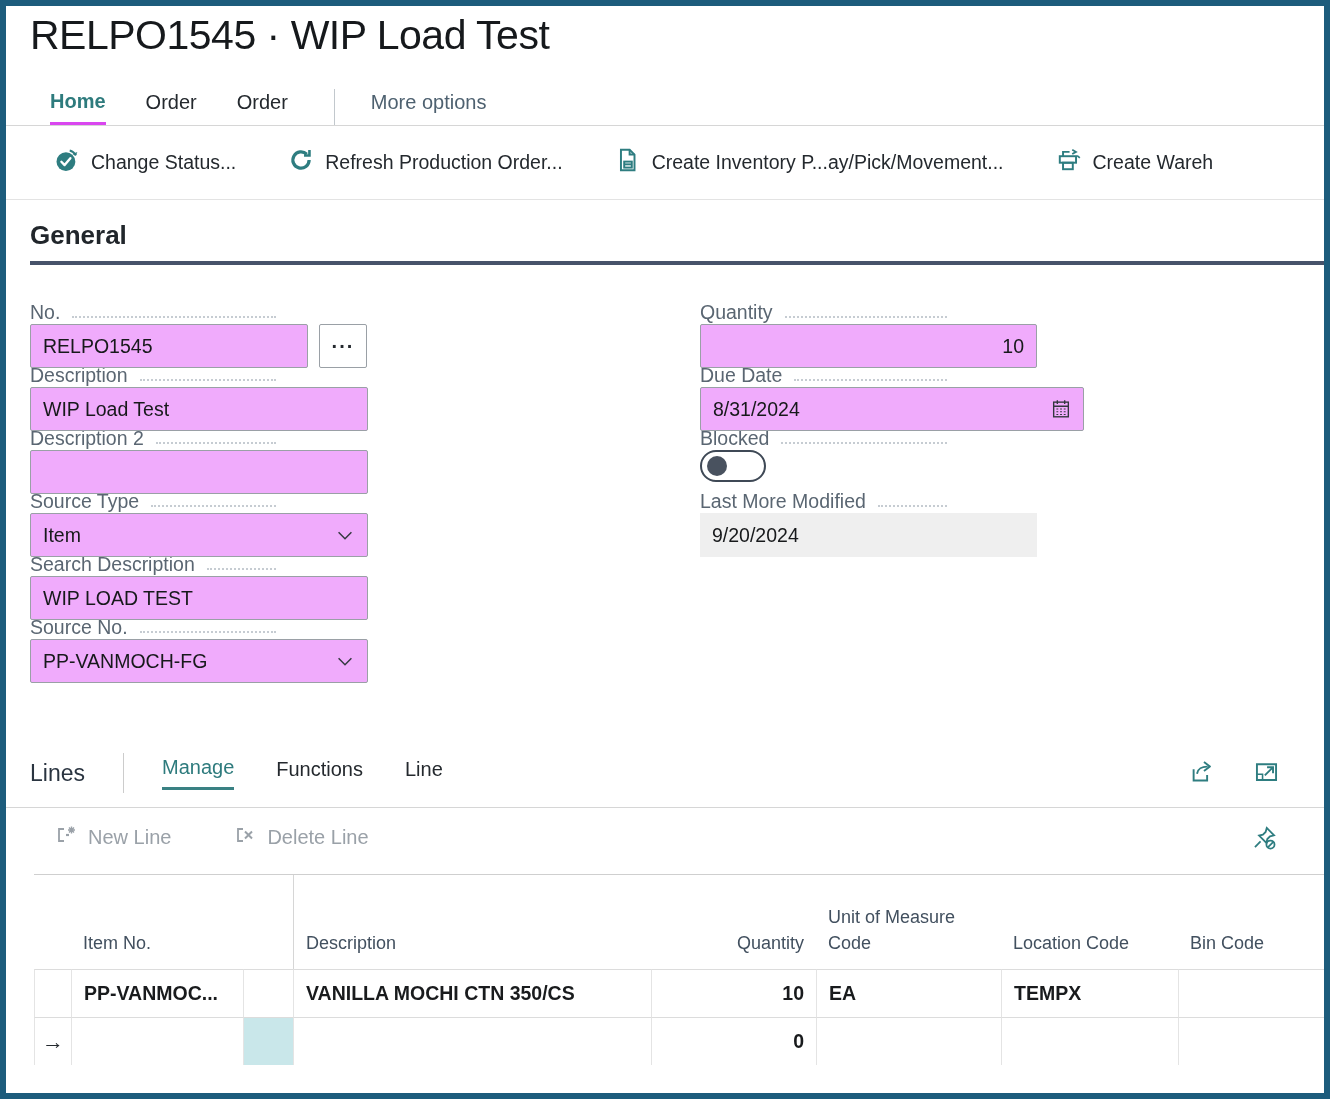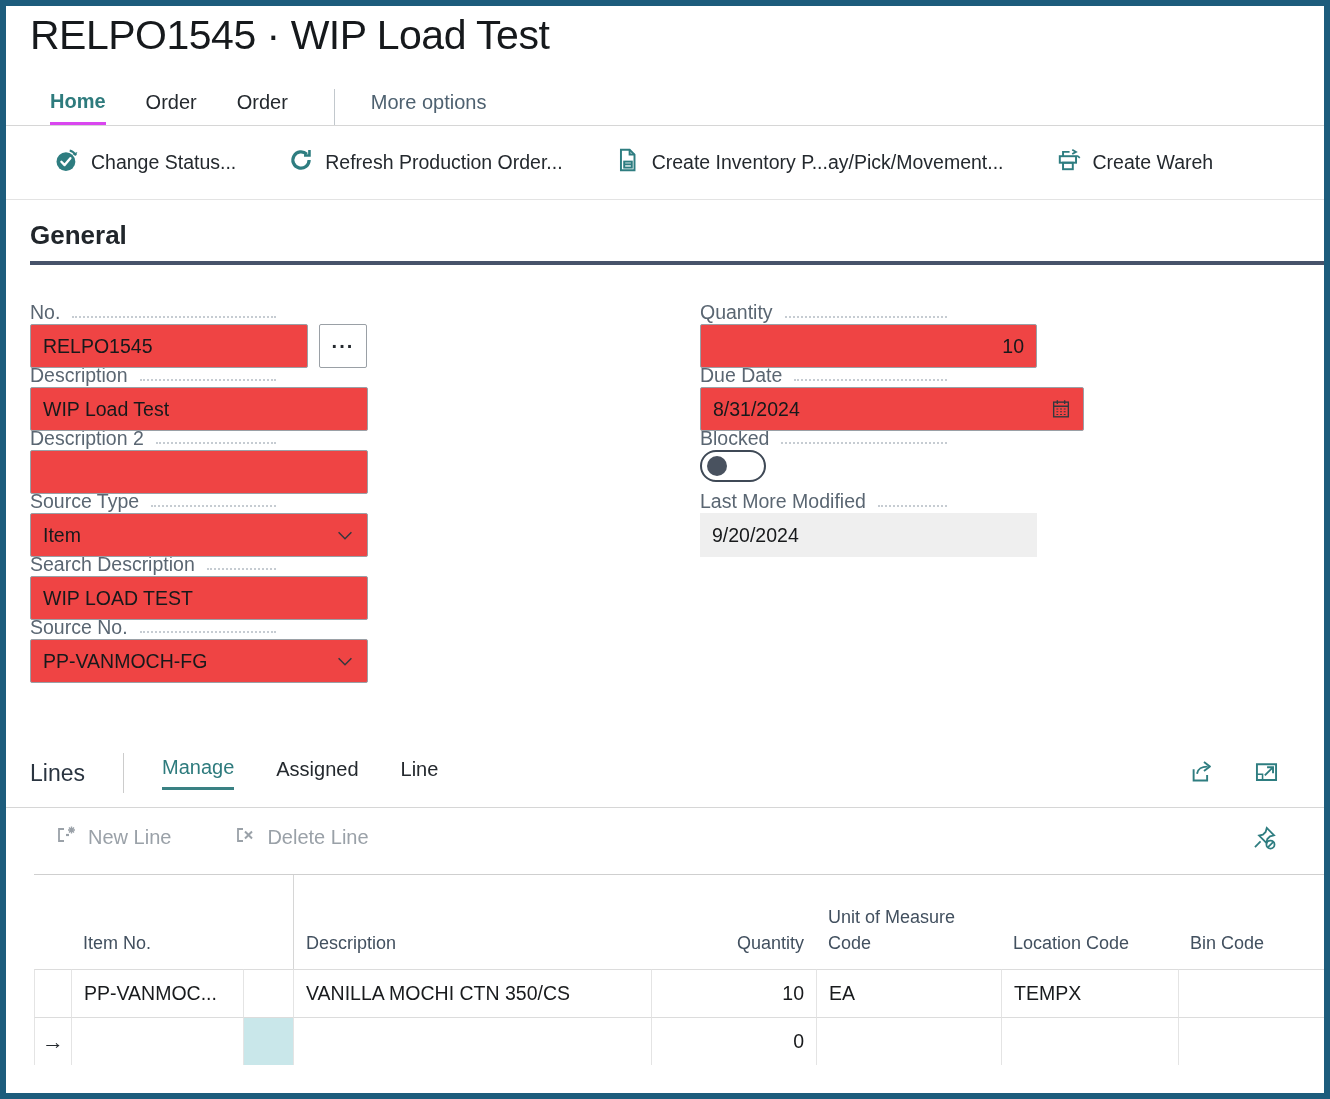--- a/index.html
+++ b/index.html
@@ -54,21 +54,21 @@
   }
   .field { display:flex; height:44px; margin-bottom:19px;flex-direction:column; }
   .f-label {
     display:flex; align-items:center; flex:none; width:262px;
     color:#5a6672; font-size:19.5px;
   }
   .leader { flex:1; border-bottom:2px dotted #c6ccd2; margin:8px 16px 0 12px; }
   .f-ctrl { width:338px; flex:none; display:flex; align-items:center; position:relative; }
   .bc-input {
     width:100%; height:44px; border:1px solid #9aa0a6; border-radius:2px;
-    font-size:19.5px; padding:0 12px; color:#17191b; background:#ef4444;
+    font-size:19.5px; padding:0 12px; color:#17191b; background:#f0abfc;
     font-family:"Liberation Sans", sans-serif; outline:none;
   }
   .bc-input.has-icon { padding-right:44px; }
   .bc-input.num { text-align:right; }
   .assist-btn {
     width:48px; height:44px; margin-left:11px; flex:none;
     border:1px solid #9aa0a6; border-radius:2px; background:#fff;
     font-size:20px; font-weight:700; letter-spacing:1px; color:#24292e;
     display:flex; align-items:center; justify-content:center; cursor:pointer;
   }
@@ -116,21 +116,21 @@
   }
   .h {
     display:flex; align-items:flex-end; height:94px;
     padding:0 12px 13px 12px; font-size:18px; color:#42505f; line-height:1.45;
   }
   .h.num { justify-content:flex-end; text-align:right; }
   .h.bl { border-left:1px solid #d6d6d6; }
   .c {
     height:48px; display:flex; align-items:center; padding:0 12px;
     font-size:19.5px; color:#191b1d; border-top:1px solid #dcdcdc;
-    border-left:1px solid #e4e4e4; white-space:nowrap; overflow:hidden;
+    border-left:1px solid #e4e4e4; white-space:nowrap; overflow:hidden;font-weight:bold;
   }
   .c:first-child { border-left:1px solid #e4e4e4; }
   .c.num { justify-content:flex-end; }
   .c.sel-cell { background:#c9e7ea; }
   .c.marker { font-size:22px; color:#24292e; justify-content:center; padding:0; }
 </style>
 </head>
 <body>
 
 <div class="page">
@@ -304,21 +304,21 @@
           <span class="disabled-field">9/20/2024</span>
         </span>
       </div>
     </div>
   </div>
 
   <div class="lines-head">
     <span class="lines-title">Lines</span>
     <span class="lines-vdiv"></span>
     <span class="lines-tab active">Manage</span>
-    <span class="lines-tab">Assigned</span>
+    <span class="lines-tab">Functions</span>
     <span class="lines-tab">Line</span>
     <span class="lines-icons">
       <span><svg viewBox="0 0 24 24" fill="none" stroke="#2e7d80" stroke-width="1.7">
         <path d="M5 10v10h12v-5"></path>
         <path d="M8 14c.7-4.2 4.5-6.5 9.5-6.3"></path>
         <path d="M14.2 3.6l5.3 3.9-5.3 4" stroke-linejoin="round"></path>
       </svg></span>
       <span><svg viewBox="0 0 24 24" fill="none" stroke="#2e7d80" stroke-width="1.7">
         <path d="M20.5 5.5v14h-17v-14z"></path>
         <path d="M10.5 15.5l7-7M12.5 8.2h5.3v5.3"></path>

